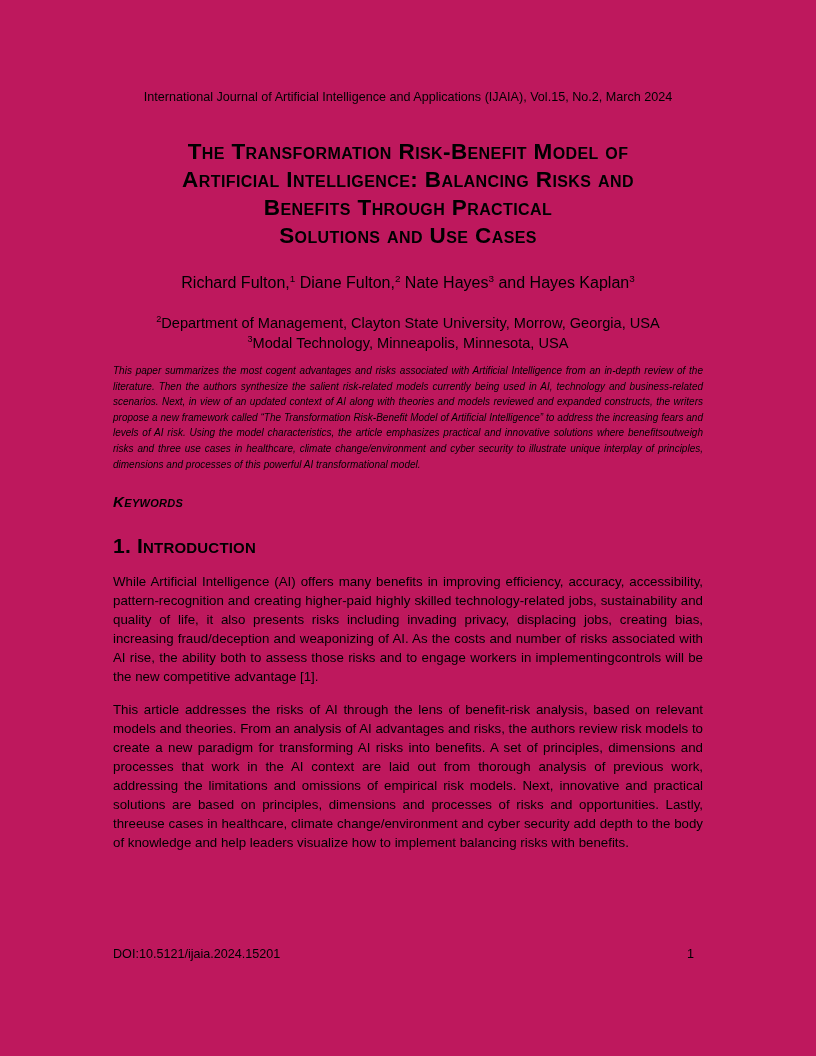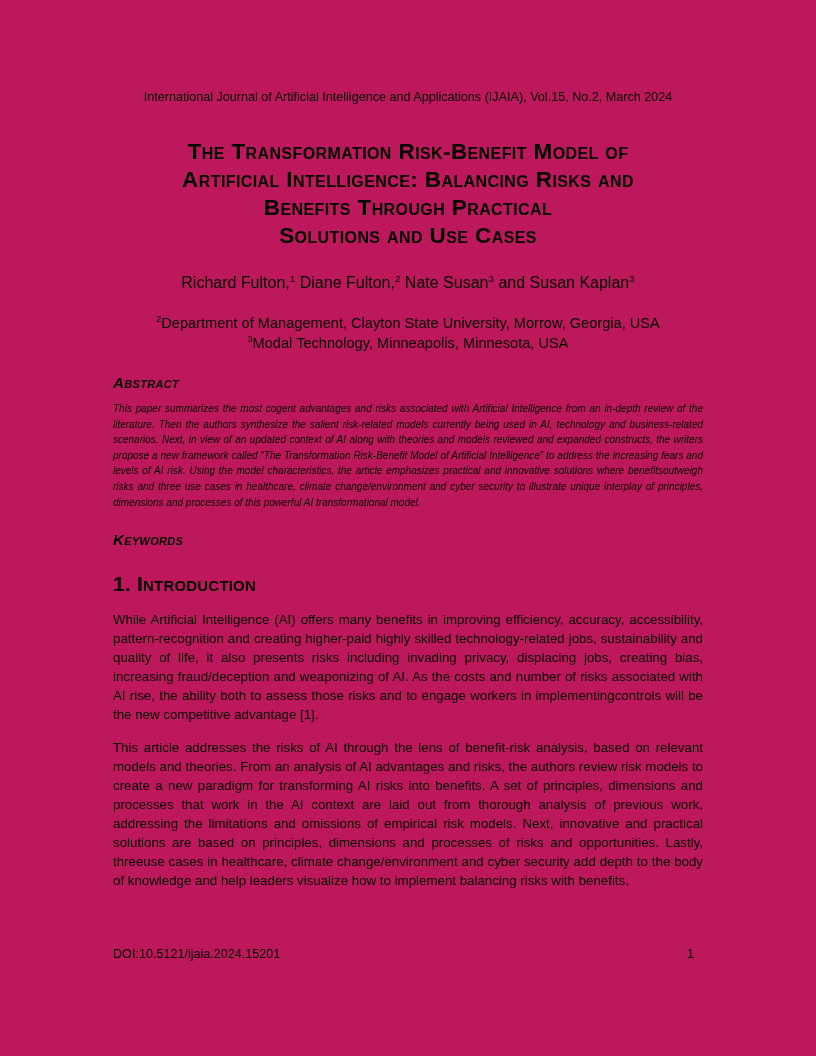--- a/index.html
+++ b/index.html
@@ -105,28 +105,27 @@
 
   <div class="journal-header">International Journal of Artificial Intelligence and Applications (IJAIA), Vol.15, No.2, March 2024</div>
 
   <h1 class="paper-title">
     <div>The Transformation Risk-Benefit Model of</div>
     <div>Artificial Intelligence: Balancing Risks and</div>
     <div>Benefits Through Practical</div>
     <div>Solutions and Use Cases</div>
   </h1>
 
-  <div class="authors"><span>Richard Fulton,</span><sup>1</sup><span> Diane Fulton,</span><sup>2</sup><span> Nate Susan</span><sup>3</sup><span> and Susan Kaplan</span><sup>3</sup></div>
+  <div class="authors"><span>Richard Fulton,</span><sup>1</sup><span> Diane Fulton,</span><sup>2</sup><span> Nate Hayes</span><sup>3</sup><span> and Hayes Kaplan</span><sup>3</sup></div>
 
   <div class="affiliations">
     <div><sup>2</sup><span>Department of Management, Clayton State University, Morrow, Georgia, USA</span></div>
     <div><sup>3</sup><span>Modal Technology, Minneapolis, Minnesota, USA</span></div>
   </div>
 
-  <div class="section-heading italic">Abstract</div>
 
   <div class="abstract-body">This paper summarizes the most cogent advantages and risks associated with Artificial Intelligence from an in-depth review of the literature. Then the authors synthesize the salient risk-related models currently being used in AI, technology and business-related scenarios. Next, in view of an updated context of AI along with theories and models reviewed and expanded constructs, the writers propose a new framework called “The Transformation Risk-Benefit Model of Artificial Intelligence” to address the increasing fears and levels of AI risk.  Using the model characteristics, the article emphasizes practical and innovative solutions where benefitsoutweigh risks and three use cases in healthcare, climate change/environment and cyber security to illustrate unique interplay of principles, dimensions and processes of this powerful AI transformational model.</div>
 
   <div class="section-heading italic">Keywords</div>
 
 
   <div class="intro-heading">1. Introduction</div>
 
   <p class="body-paragraph">While Artificial Intelligence (AI) offers many benefits in improving efficiency, accuracy, accessibility, pattern-recognition and creating higher-paid highly skilled technology-related jobs, sustainability and quality of life, it also presents risks including invading privacy, displacing jobs, creating bias, increasing fraud/deception and weaponizing of AI. As the costs and number of risks associated with AI rise, the ability both to assess those risks and to engage workers in implementingcontrols will be the new competitive advantage [1].</p>
 

